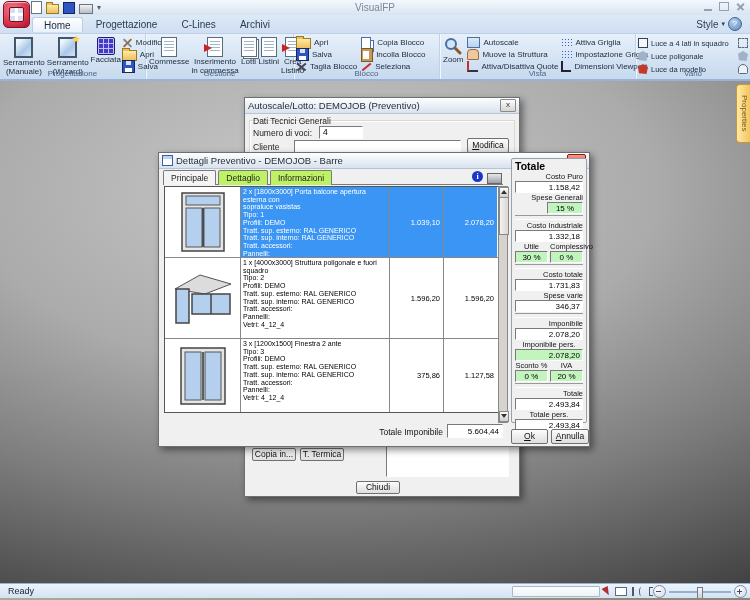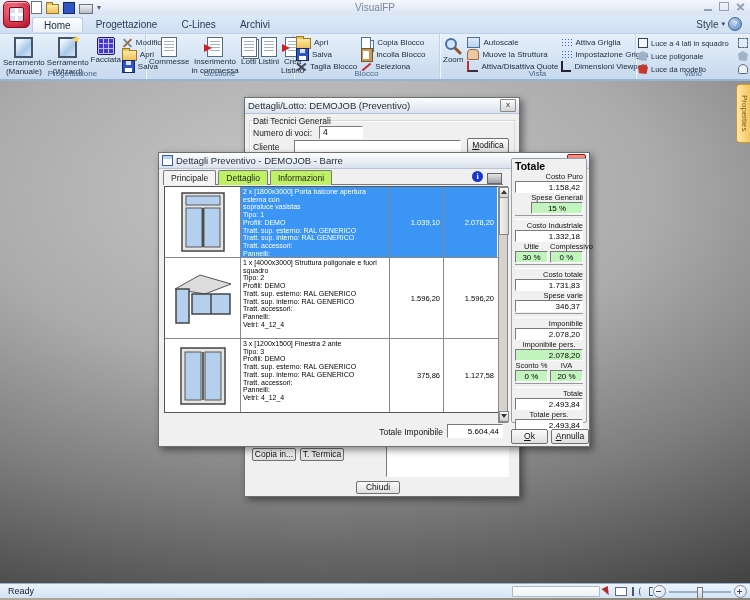--- a/index.html
+++ b/index.html
@@ -175,21 +175,21 @@
   .tpanel{position:absolute;left:352px;top:5px;width:76px;height:265px;border:1px solid #9aa0a8;border-radius:2px;
     padding:1px 3px;box-sizing:border-box;background:#f0f0f0;}
   .tp-title{font-size:10.5px;font-weight:bold;color:#000;line-height:12px;}
   .t-lbl{font-size:7.5px;color:#111;text-align:right;height:9px;line-height:9px;white-space:nowrap;}
   .t-lbl.c{text-align:center;}
   .t-box{height:12px;font-size:8px;line-height:11px;text-align:right;padding:0 2px;background:#fff;
     border:1px solid;border-color:#7a7a7a #fff #fff #7a7a7a;box-sizing:border-box;}
   .t-box.green{background:#c2f4bd;text-align:center;}
   .t-sep{height:3px;border-top:1px solid #999;border-bottom:1px solid #fff;margin:1px 0;}
   .t-row{display:flex;gap:2px;} .t-row>div{flex:1;min-width:0;}
-  .t-right{margin-left:auto;width:52px;}
+  .t-right{margin-left:auto;width:36px;}
   .okrow .btn{position:absolute;height:15px;top:276px;font-size:8.5px;line-height:13px;}
 
   
   .statusbar{position:absolute;left:0;right:0;bottom:2px;height:14px;
     background:linear-gradient(#ecf4fc,#d2e3f5);border-top:1px solid #98b1cc;}
   .sb-ready{position:absolute;left:8px;top:2px;font-size:9px;color:#223;}
   .sb-trough{position:absolute;left:512px;top:2px;width:86px;height:9px;background:linear-gradient(#fdfdfd,#eef2f6);
     border:1px solid #aab8c8;border-radius:1px;}
   .sb-icons{position:absolute;left:603px;top:2px;display:flex;gap:5px;align-items:center;height:10px;}
   .s-pointer{width:0;height:0;border-left:4px solid transparent;border-right:3px solid transparent;border-top:9px solid #b03030;transform:rotate(-25deg);}
@@ -407,21 +407,21 @@
       <div class="rgroup-label">Vano</div>
     </div>
   </div>
 
   <div class="workspace">
 
     <div class="proptab">Properties</div>
 
     <div class="dlg d1">
       <div class="dlg-title">
-        <span class="tt">Dettagli/Lotto: DEMOJOB (Preventivo)</span>
+        <span class="tt">Autoscale/Lotto: DEMOJOB (Preventivo)</span>
         <span class="closebtn">x</span>
       </div>
       <div class="gbox"></div>
       <div class="sect">Dati Tecnici Generali</div>
       <div class="flabel" style="left:8px;top:30px;">Numero di voci:</div>
       <div class="fld sunken" style="left:74px;top:28px;width:44px;">4</div>
       <div class="flabel" style="left:8px;top:44px;">Cliente</div>
       <div class="fld sunken" style="left:49px;top:42px;width:167px;"></div>
       <div class="btn" style="position:absolute;left:222px;top:40px;width:42px;height:15px;line-height:13px;">Modifica</div>
 

